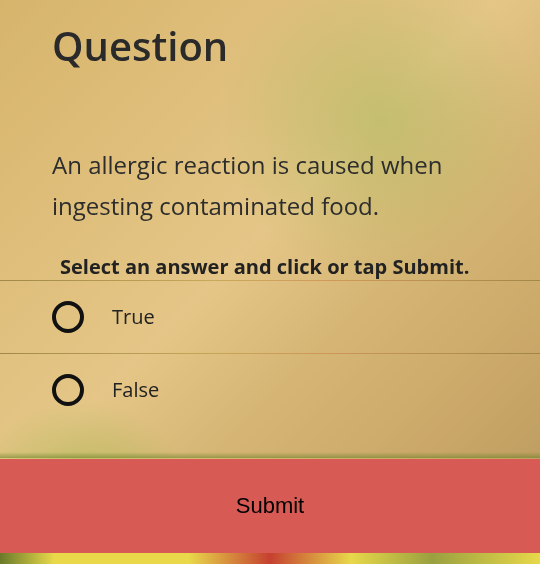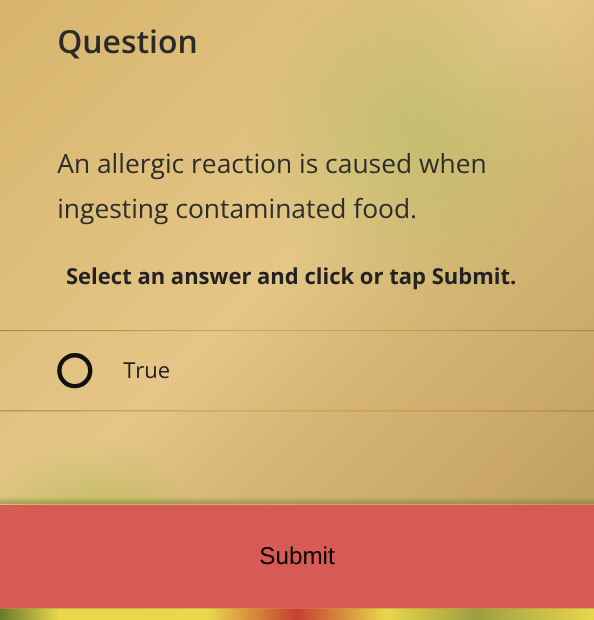--- a/index.html
+++ b/index.html
@@ -15,38 +15,38 @@
       linear-gradient(135deg, #c9a55a 0%, #d8b774 25%, #e3c58b 45%, #c9a86a 60%, #b28d52 80%, #8f6e3f 100%);
   }
   .overlay {
     position: absolute;
     inset: 0;
     background: rgba(230,200,130,0.45);
   }
   .content { position: relative; z-index: 2; }
   .heading {
     padding: 18px 68px 0 52px;
-    font-size: 29px;
+    font-size: 40px;
     font-weight: 600;
     color: #2a2a2a;
   }
   .prompt {
     padding: 72px 52px 0 52px;
     font-size: 24px;
     line-height: 1.7;
     color: #2d2d2d;
     font-weight: 400;
   }
   .instruction {
     padding: 26px 52px 0 60px;
     font-size: 20px;
     font-weight: 700;
     color: #222;
   }
-  .options { margin-top: 36px; }
+  .options { }
   .option-divider {
     height: 1px;
     width: 100%;
     background: linear-gradient(90deg, rgba(120,100,40,0.6), rgba(180,150,60,0.6) 40%, rgba(200,120,60,0.5) 60%, rgba(120,100,40,0.5));
   }
   .option {
     display: flex;
     align-items: center;
     height: 72px;
     padding-left: 52px;
@@ -118,20 +118,24 @@
     <div class="options">
       <div class="option-divider"></div>
 
       <div class="option">
         <span class="radio"></span>
         <span class="option-label">True</span>
       </div>
 
       <div class="option-divider"></div>
 
+      <div class="option">
+        <span class="radio"></span>
+        <span class="option-label">False</span>
+      </div>
     </div>
   </div>
 
   <div class="pre-submit-line"></div>
 
   <button class="submit">
     <span>Submit</span>
   </button>
 
   <div class="bottom-strip"></div>

